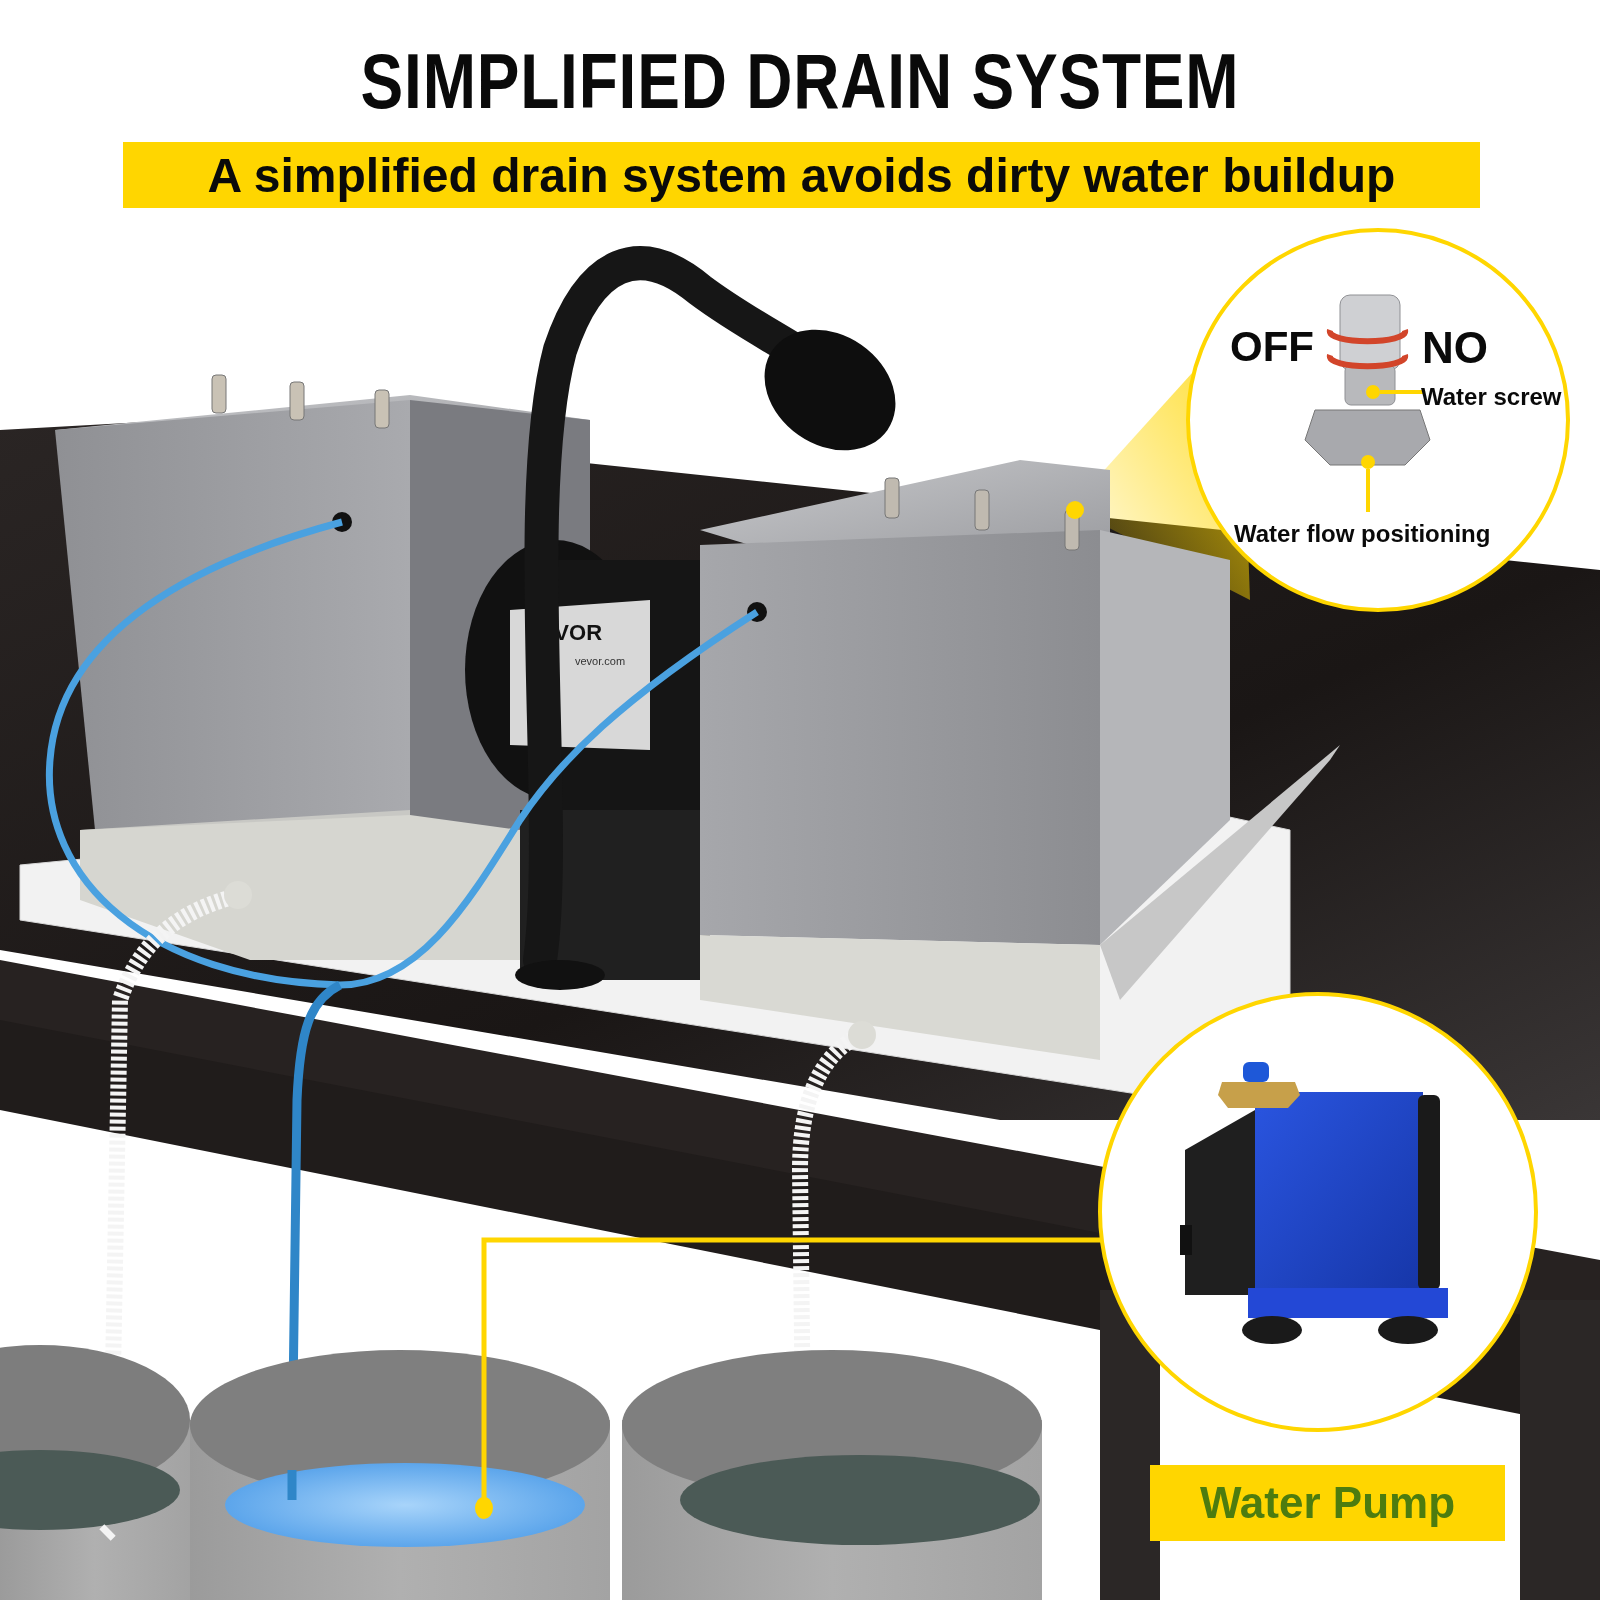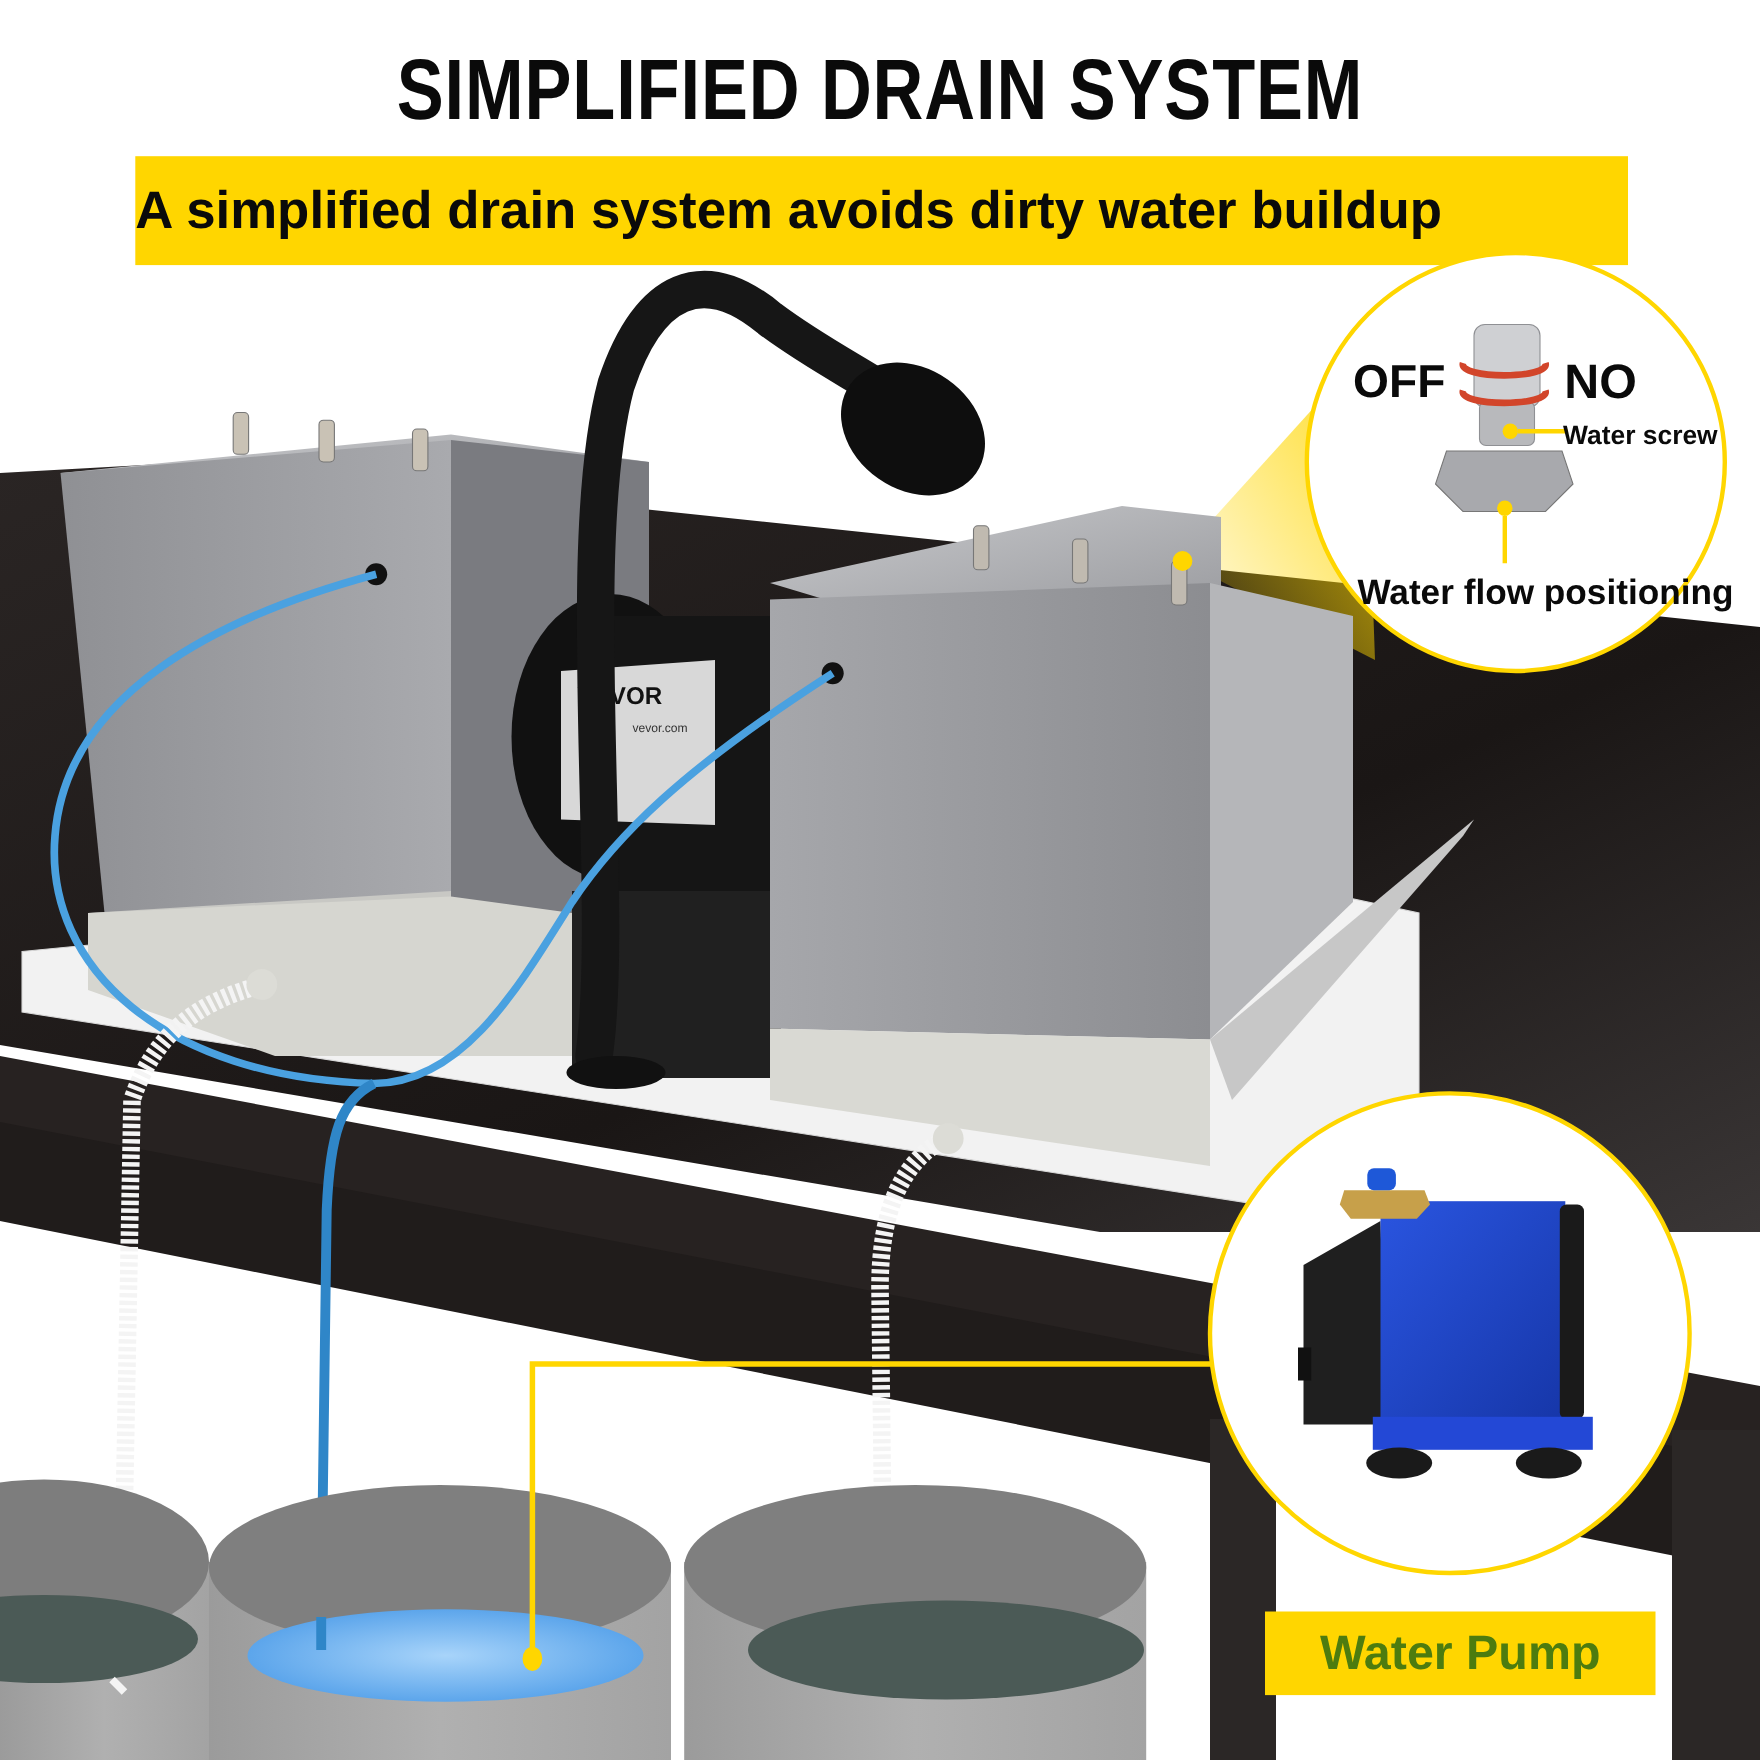--- a/index.html
+++ b/index.html
@@ -1,18 +1,18 @@
 <!DOCTYPE html>
 <html><head>
 <meta charset="utf-8">
 <style>
   html, body { margin:0; padding:0; }
   body { width:1600px; height:1600px; background:#ffffff; position:relative; overflow:hidden; font-family:"Liberation Sans", sans-serif; }
   .title { position:absolute; top:42px; left:0; width:1600px; text-align:center; font-family:"Liberation Sans", sans-serif; font-weight:700; font-size:78px; letter-spacing:1px; color:#0a0a0a; transform:scaleX(0.82); transform-origin:center; line-height:1; }
-  .subtitle-band { position:absolute; top:142px; left:123px; width:1357px; height:99px; background:#ffd600; display:flex; align-items:center; justify-content:flex-start; }
+  .subtitle-band { position:absolute; top:142px; left:123px; width:1357px; height:66px; background:#ffd600; display:flex; align-items:center; justify-content:center; }
   .subtitle { font-weight:700; font-size:48px; color:#0a0a0a; white-space:nowrap; }
   svg.scene { position:absolute; top:0; left:0; }
   .callout-text { position:absolute; font-weight:700; color:#0a0a0a; white-space:nowrap; }
   .pump-label-band { position:absolute; left:1150px; top:1465px; width:355px; height:76px; background:#ffd600; display:flex; align-items:center; justify-content:center; }
   .pump-label { font-weight:700; font-size:44px; color:#4d7c0f; }
 </style>
 </head>
 <body>
 
 <div class="title">SIMPLIFIED DRAIN SYSTEM</div>
@@ -166,17 +166,17 @@
     <ellipse cx="1272" cy="1330" rx="30" ry="14" fill="#1a1a1a"></ellipse>
     <ellipse cx="1408" cy="1330" rx="30" ry="14" fill="#1a1a1a"></ellipse>
     <polygon points="1222,1082 1295,1082 1300,1095 1288,1108 1228,1108 1218,1095" fill="#c7a04a"></polygon>
     <rect x="1243" y="1062" width="26" height="20" rx="6" fill="#1e58d8"></rect>
   </g>
 </svg>
 
 <span class="callout-text" style="left:1230px; top:323px; font-size:42px;text-align:right;">OFF</span>
 <span class="callout-text" style="left:1422px; top:323px; font-size:44px;">NO</span>
 <span class="callout-text" style="left:1421px; top:383px; font-size:24px;">Water screw</span>
-<span class="callout-text" style="left:1234px; top:520px; font-size:32px;">Water flow positioning</span>
+<span class="callout-text" style="left:1234px; top:520px; font-size:24px;">Water flow positioning</span>
 
 <div class="pump-label-band">
   <span class="pump-label">Water Pump</span>
 </div>
 
 </body></html>

